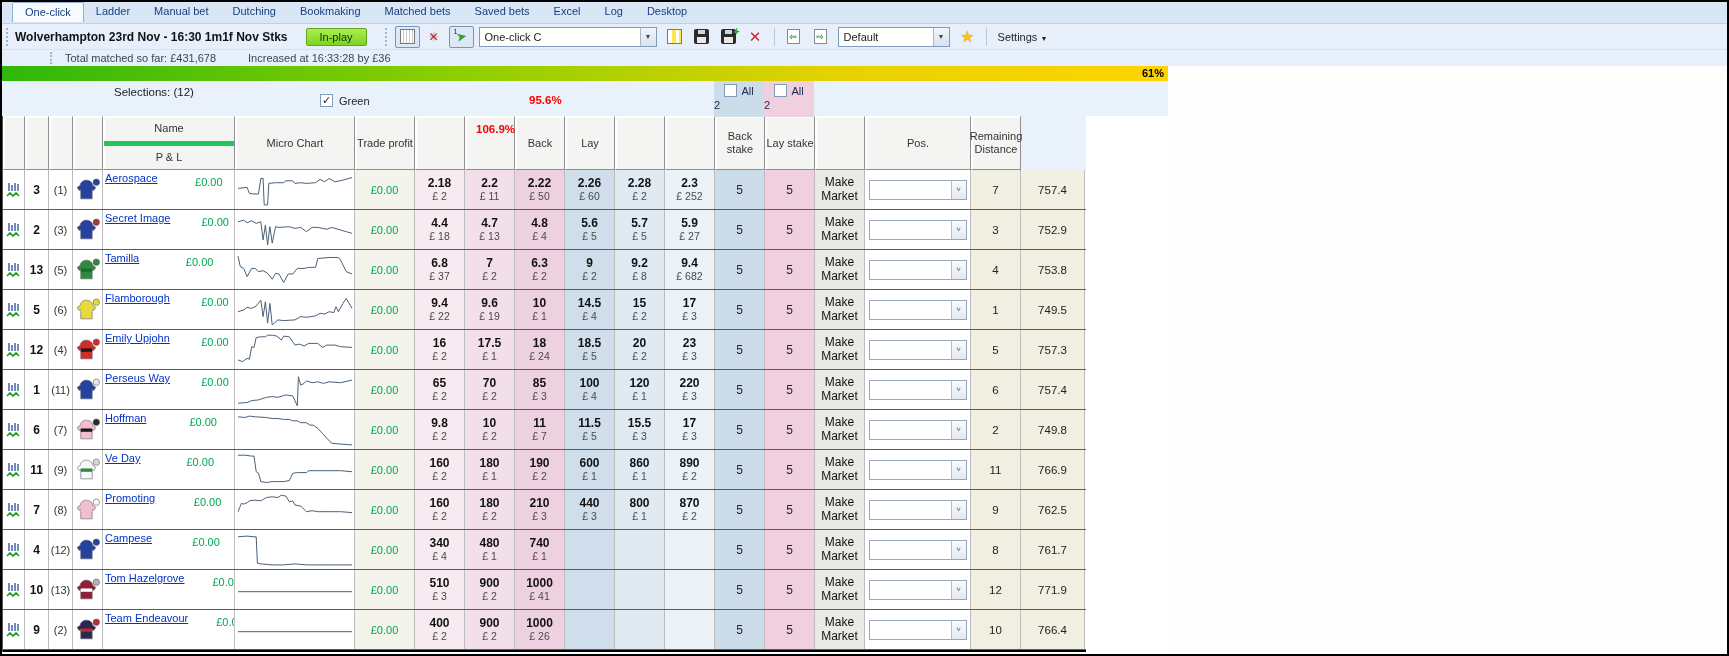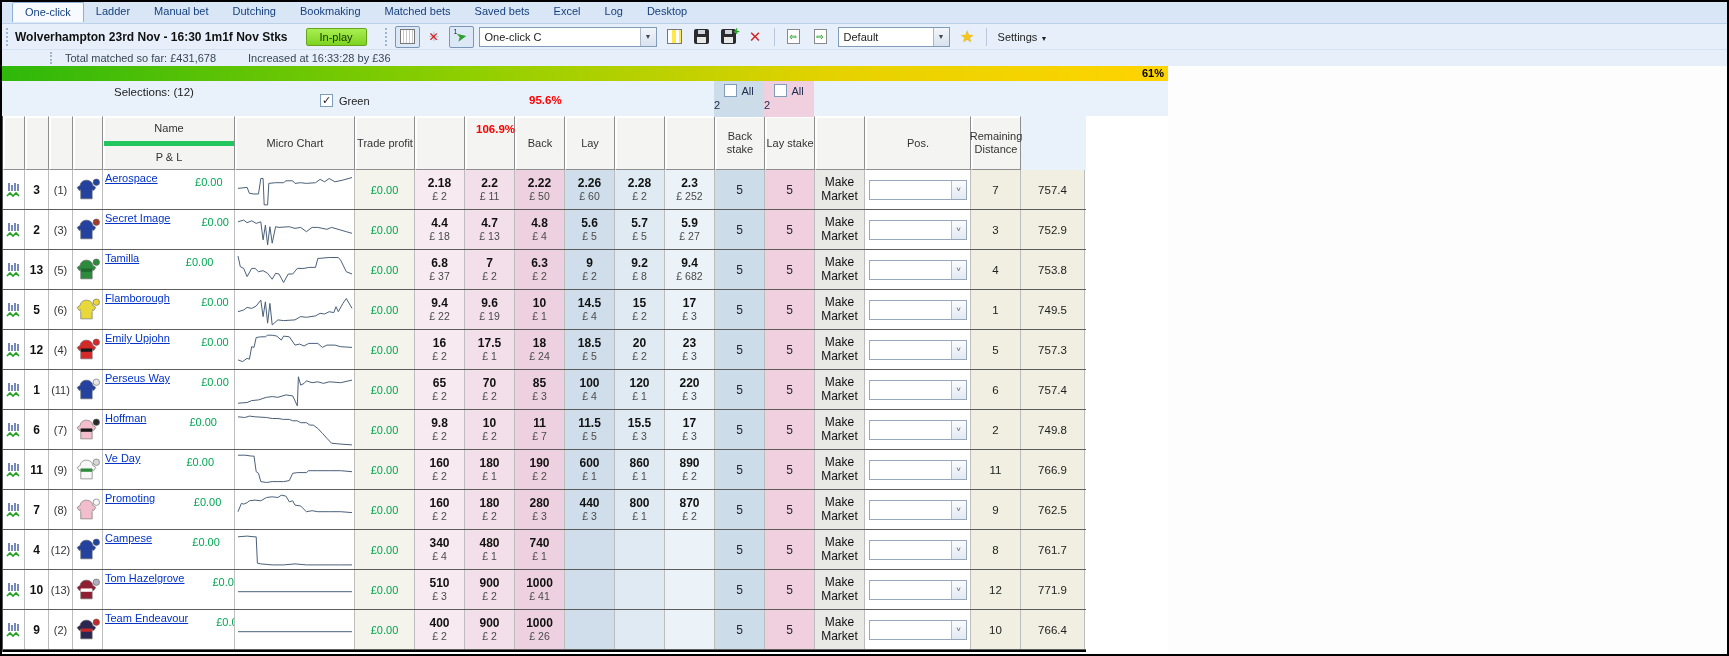--- a/index.html
+++ b/index.html
@@ -753,21 +753,21 @@
       <div class="tcell c-profit">£0.00</div>
       <div class="tcell pricecell p1">
             <span class="odds">160</span>
             <span class="amt">£ 2</span>
           </div>
       <div class="tcell pricecell p2">
             <span class="odds">180</span>
             <span class="amt">£ 2</span>
           </div>
       <div class="tcell pricecell p3">
-            <span class="odds">280</span>
+            <span class="odds">210</span>
             <span class="amt">£ 3</span>
           </div>
       <div class="tcell pricecell p4">
             <span class="odds">440</span>
             <span class="amt">£ 3</span>
           </div>
       <div class="tcell pricecell p5">
             <span class="odds">800</span>
             <span class="amt">£ 1</span>
           </div>

